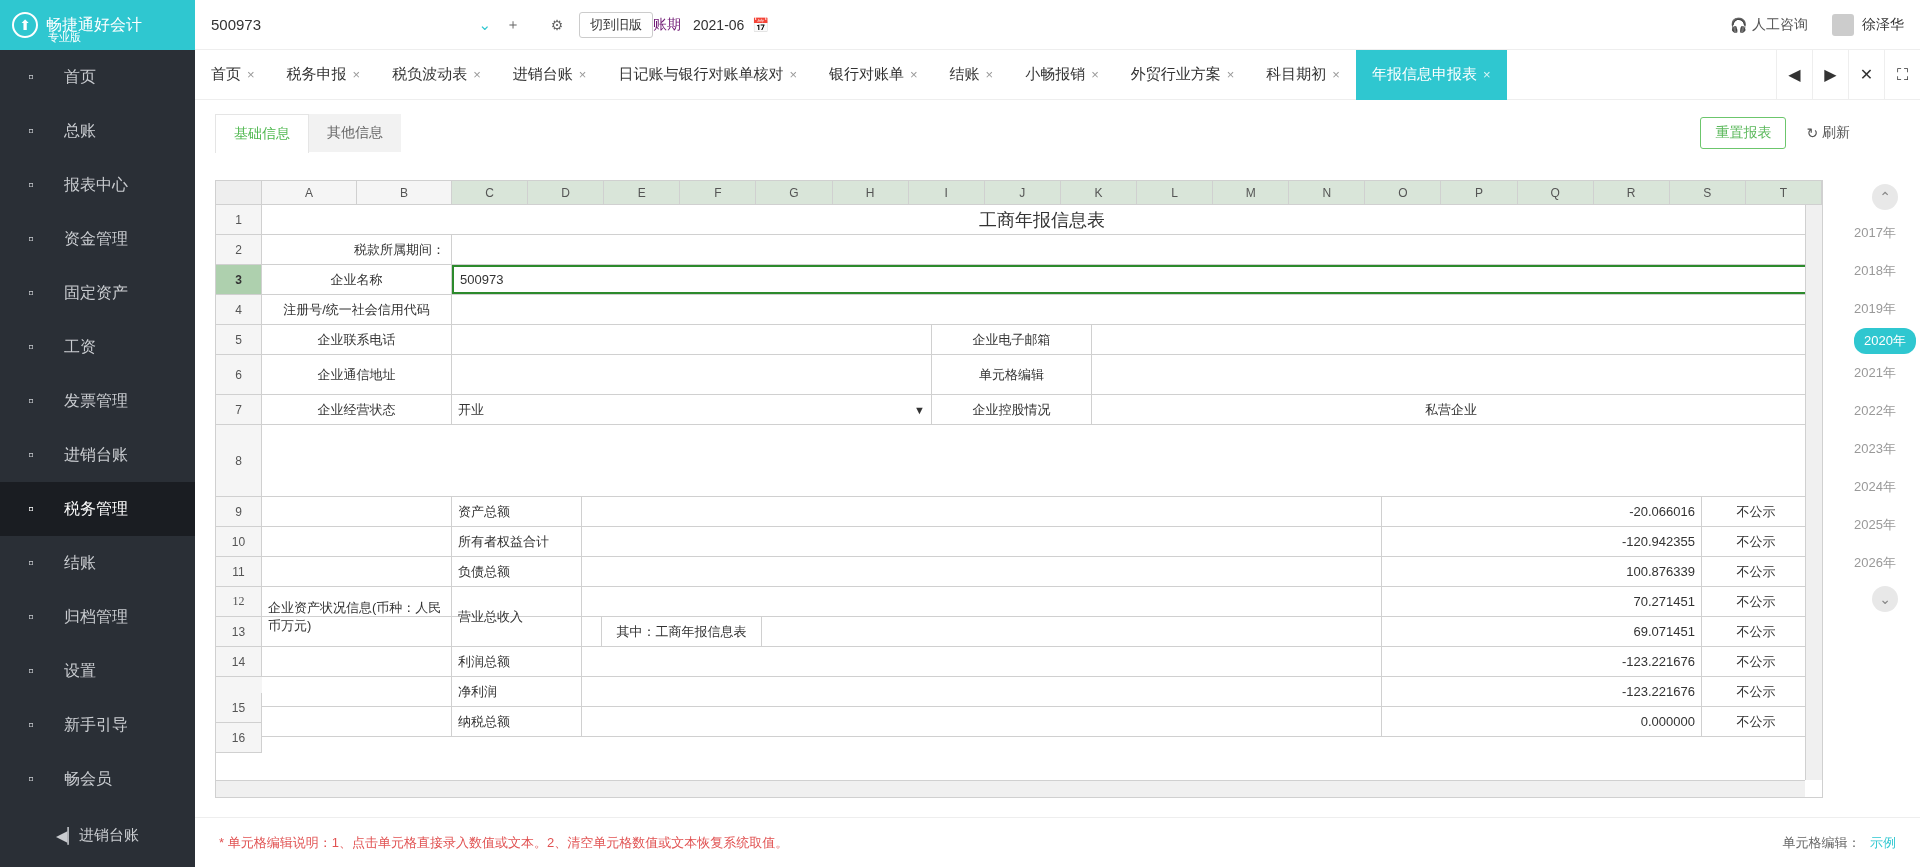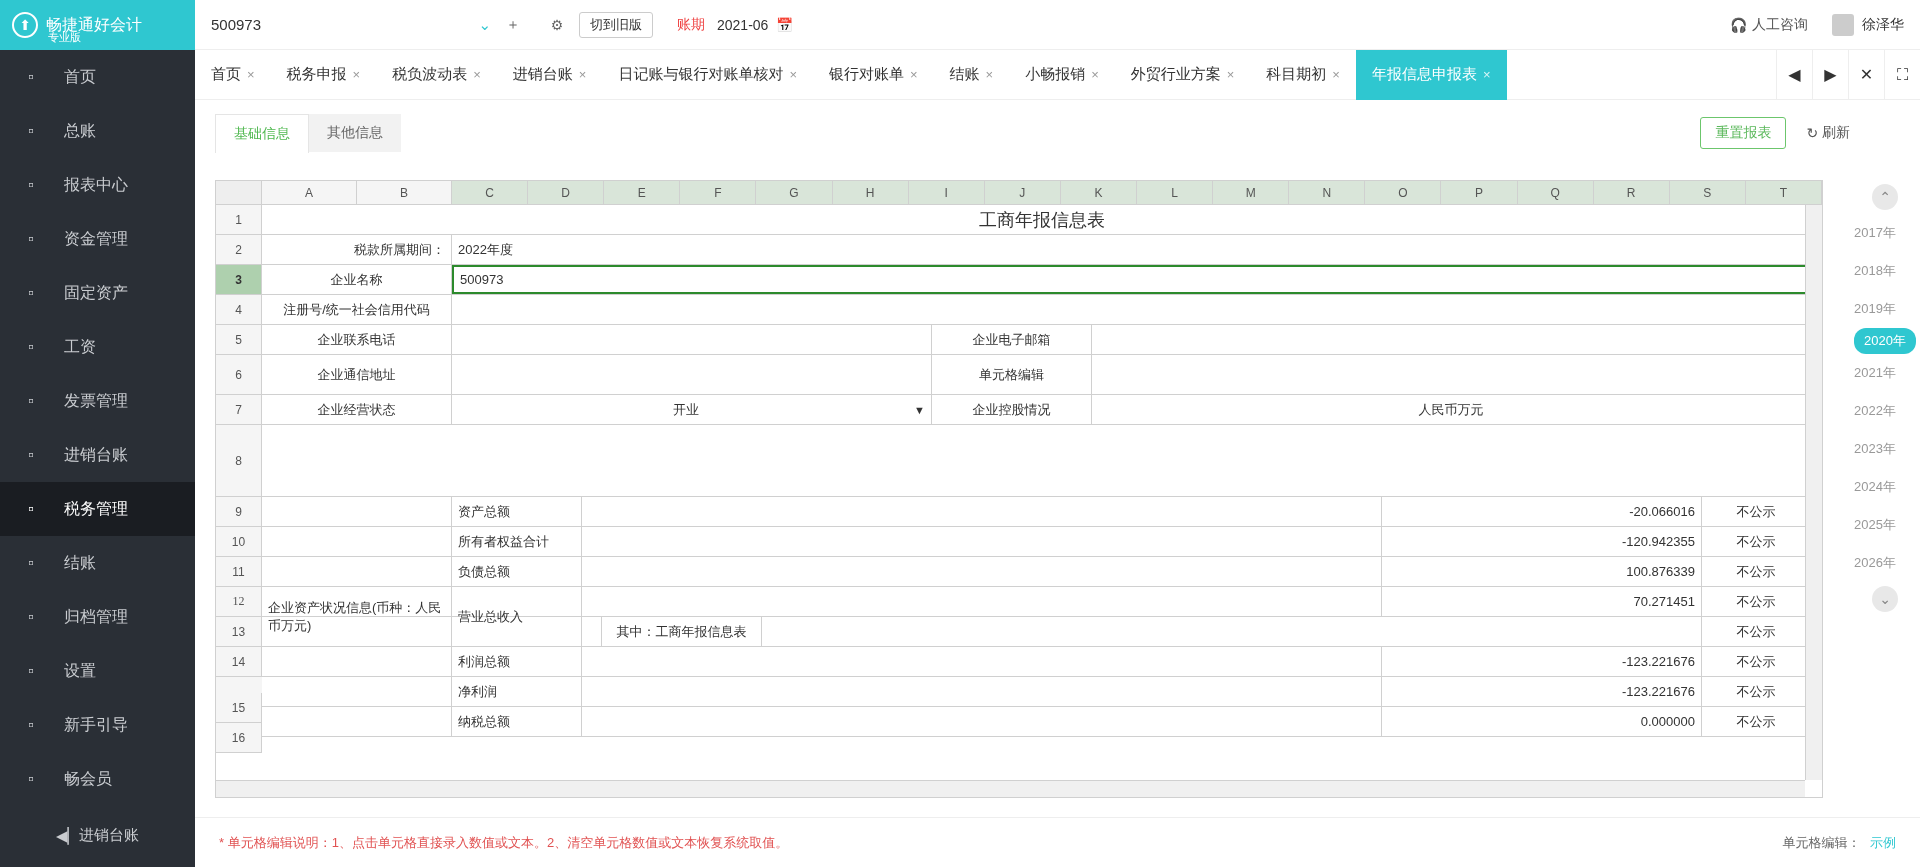--- a/index.html
+++ b/index.html
@@ -14,21 +14,21 @@
 .nav-item.active { background: #1a1d22; color: #fff; }
 .nav-icon { width: 20px; margin-right: 16px; display: inline-flex; }
 .pin { position: absolute; bottom: 22px; left: 0; width: 100%; display: flex; align-items: center; justify-content: center; font-size: 15px; }
 
 
 .topbar { position: absolute; left: 195px; top: 0; right: 0; height: 50px; background: #fff; border-bottom: 1px solid #eee; display: flex; align-items: center; padding: 0 16px; }
 .company { width: 280px; color: #333; font-size: 15px; position: relative; }
 .chev { color: #2fc7d0; position: absolute; right: 0; }
 .tb-icon { width: 24px; height: 24px; display: inline-flex; align-items: center; justify-content: center; margin: 0 10px; color: #666; cursor: pointer; }
 .old-ver { border: 1px solid #ccc; padding: 3px 10px; border-radius: 3px; font-size: 13px; cursor: pointer; }
-.period-lbl { margin-left: 24px; color: #ef4444; }
+.period-lbl { margin-left: 0; color: #701a75; }
 .period-val { margin-left: 12px; color: #333; }
 .cal-icon { color: #2fc7d0; margin-left: 8px; }
 .tb-right { margin-left: auto; display: flex; align-items: center; }
 .consult { display: flex; align-items: center; color: #555; margin-right: 24px; cursor: pointer; }
 .avatar { width: 22px; height: 22px; background: #ccc; border-radius: 3px; margin-right: 8px; }
 
 
 .tabsrow { position: absolute; left: 195px; top: 50px; right: 0; height: 50px; background: #fff; border-bottom: 1px solid #eee; display: flex; align-items: center; }
 .tab { padding: 0 16px; height: 50px; display: flex; align-items: center; white-space: nowrap; font-size: 15px; color: #333; cursor: pointer; }
 .tab .tx { margin-left: 6px; color: #999; font-size: 13px; }
@@ -287,21 +287,20 @@
         <div class="rh" style="height: 30px;">14</div>
         <div class="rh" style="height: 30px; margin-top: 16px;">15</div>
         <div class="rh" style="height: 30px;">16</div>
       </div>
     <div class="grid">
       <div class="row">
           <div class="cell title" style="width:100%">工商年报信息表</div>
         </div>
       <div class="row">
         <div class="cell mergeAB right">税款所属期间：</div>
-        <div class="cell" style="flex:1;border-right:none">2022年度</div>
       </div>
       <div class="row">
         <div class="cell mergeAB center">企业名称</div>
         <div class="cell selcell" style="flex:1;border-right:2px solid #2c8a2c">500973</div>
       </div>
       <div class="row">
         <div class="cell mergeAB center">注册号/统一社会信用代码</div>
         <div class="cell" style="flex:1"></div>
       </div>
       <div class="row">
@@ -312,26 +311,26 @@
       </div>
       <div class="row tall">
         <div class="cell mergeAB center">企业通信地址</div>
         <div class="cell" style="width:480px"></div>
         <div class="cell center" style="width:160px">单元格编辑</div>
         <div class="cell" style="flex:1"></div>
       </div>
       <div class="row">
         <div class="cell mergeAB center">企业经营状态</div>
         <div class="cell center" style="width:480px">
-            <span style="flex:1;text-align:center">开业</span>
+            <span style="flex:1;">开业</span>
             <span class="dd">▼</span>
           </div>
         <div class="cell center" style="width:160px">企业控股情况</div>
         <div class="cell center" style="flex:1">
-            <span style="flex:1;text-align:center">人民币万元</span>
+            <span style="flex:1;text-align:center">私营企业</span>
             <span class="dd">▼</span>
           </div>
       </div>
       <div class="row vtall">
         <div class="cell" style="flex:1"></div>
       </div>
       <div id="finrows">
           <div class="row">
             <div class="cell mergeAB center" style="height:240px;position:absolute;width:190px;border-bottom:1px solid #d0d0d0">企业资产状况信息(币种：人民币万元)</div>
             <div style="width:190px"></div>
@@ -373,20 +372,21 @@
               <span style="flex:1;text-align:center">不公示</span>
               <span class="dd">▼</span>
             </div>
           </div>
           <div class="row">
             <div style="width:190px"></div>
             <div style="width:130px"></div>
             <div class="cell" style="width:20px"></div>
             <div class="cell center" style="width:160px">其中：工商年报信息表</div>
             <div class="cell" style="flex:1"></div>
+            <div class="cell right" style="width:320px">69.071451</div>
             <div class="cell center" style="width:120px">
               <span style="flex:1;text-align:center">不公示</span>
               <span class="dd">▼</span>
             </div>
           </div>
           <div class="row">
             <div style="width:190px"></div>
             <div class="cell" style="width:130px">利润总额</div>
             <div class="cell" style="flex:1"></div>
             <div class="cell right" style="width:320px">-123.221676</div>

